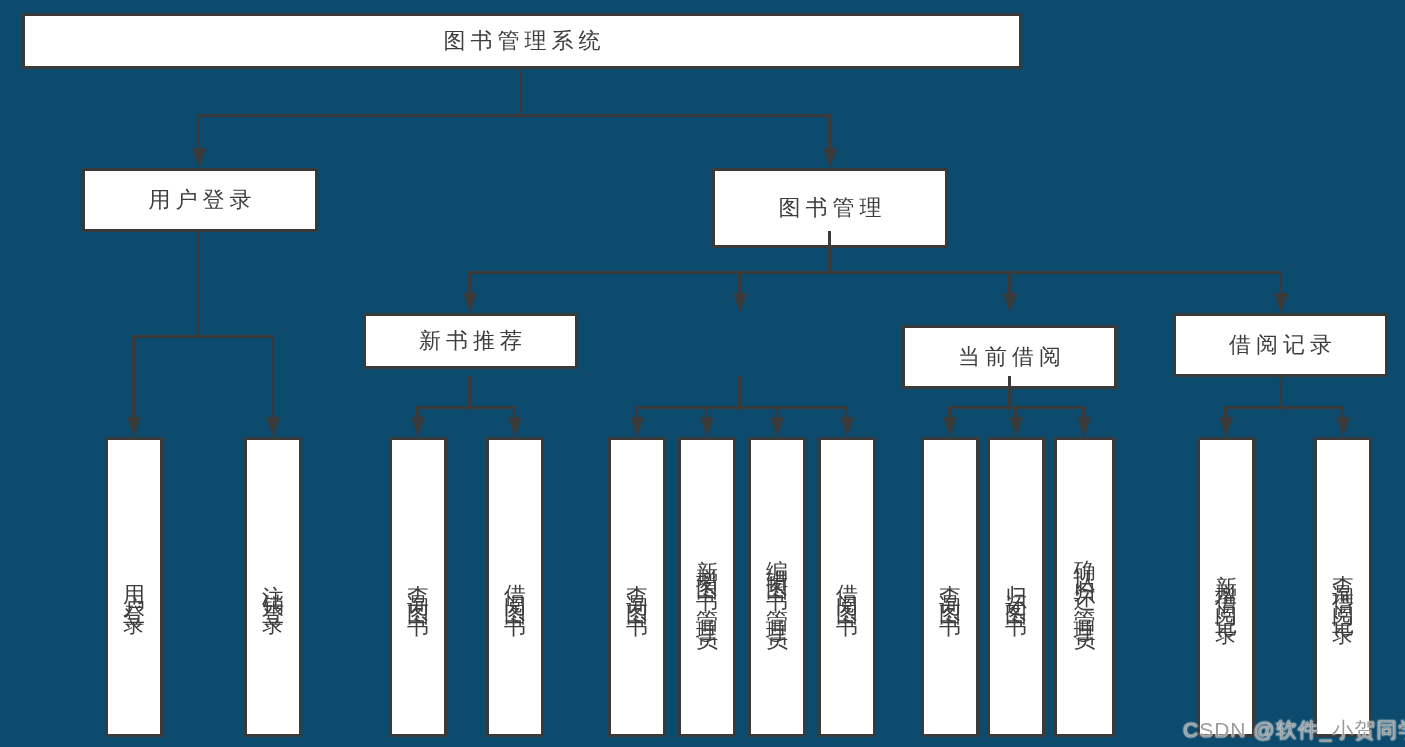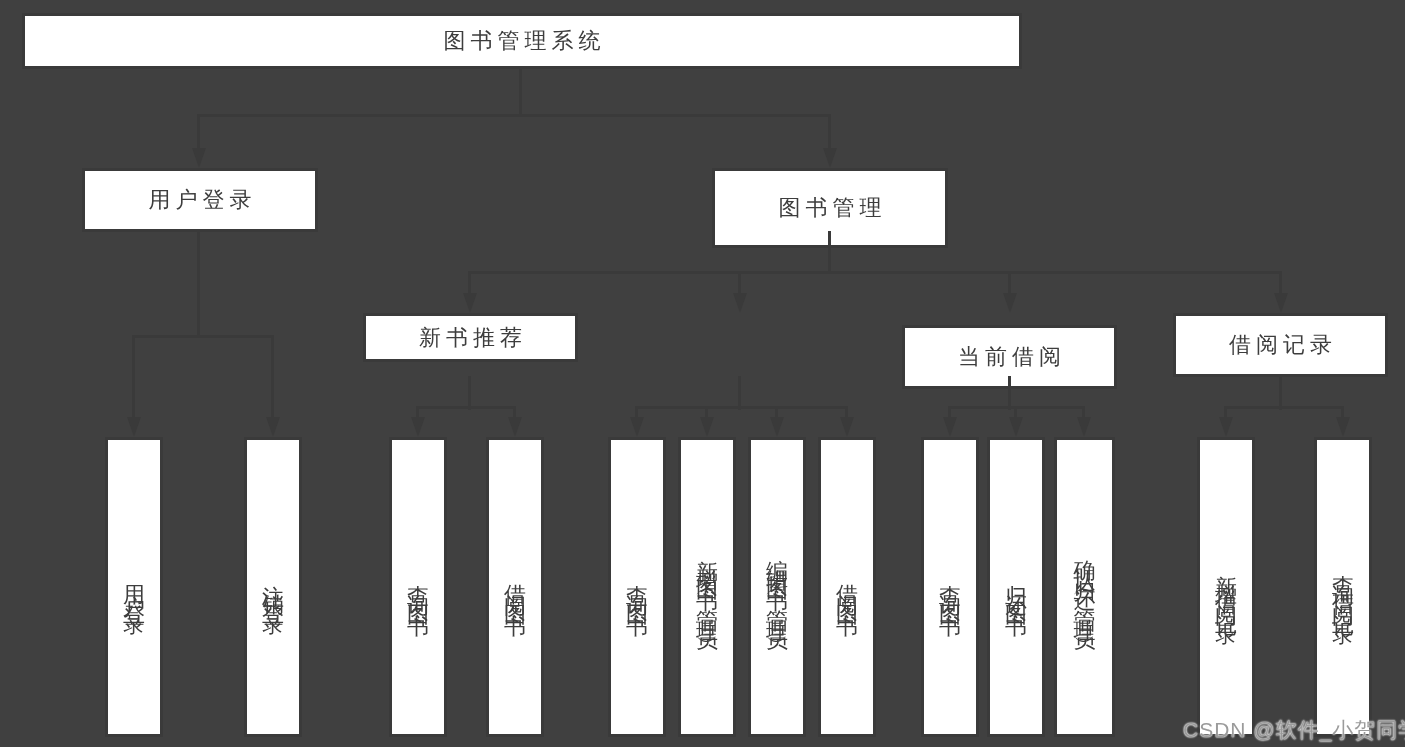--- a/index.html
+++ b/index.html
@@ -4,21 +4,21 @@
 <style>
   html, body {
     margin: 0;
     padding: 0;
     background: #ffffff;
   }
   .stage {
     position: relative;
     width: 1405px;
     height: 747px;
-    background: #404040;
+    background: #0c4a6e;
     font-family: "Liberation Sans", "DejaVu Sans", sans-serif;
     color: #3d3d3d;
     overflow: hidden;
   }
   
   .node {
     position: absolute;
     box-sizing: border-box;
     border: 3px solid #3a3a3a;
     background: #ffffff;
@@ -96,21 +96,21 @@
   <div class="arrow" style="left:132px; top:335px; height:82px;"></div>
   <div class="arrow" style="left:271px; top:335px; height:82px;"></div>
 
   <div class="vline" style="left:828px; top:231px; height:43px;"></div>
   <div class="hline" style="left:468px; top:271px; width:814px;"></div>
   <div class="arrow" style="left:468px; top:271px; height:22px;"></div>
   <div class="arrow" style="left:738px; top:271px; height:22px;"></div>
   <div class="arrow" style="left:1008px; top:271px; height:22px;"></div>
   <div class="arrow" style="left:1279px; top:271px; height:22px;"></div>
 
-  <div class="node h" style="left:363px; top:313px; width:215px; height:49px;">新书推荐</div>
+  <div class="node h" style="left:363px; top:313px; width:215px; height:56px;">新书推荐</div>
   <div class="node h" style="left:902px; top:313px; width:215px; height:64px;margin-top:12px;">当前借阅</div>
   <div class="node h" style="left:1173px; top:313px; width:215px; height:64px;">借阅记录</div>
 
   <div class="vline" style="left:468px; top:376px; height:34px;"></div>
   <div class="hline" style="left:416px; top:406px; width:100px;"></div>
   <div class="arrow" style="left:416px; top:406px; height:11px;"></div>
   <div class="arrow" style="left:513px; top:406px; height:11px;"></div>
 
   <div class="vline" style="left:738px; top:376px; height:34px;"></div>
   <div class="hline" style="left:635px; top:406px; width:213px;"></div>

